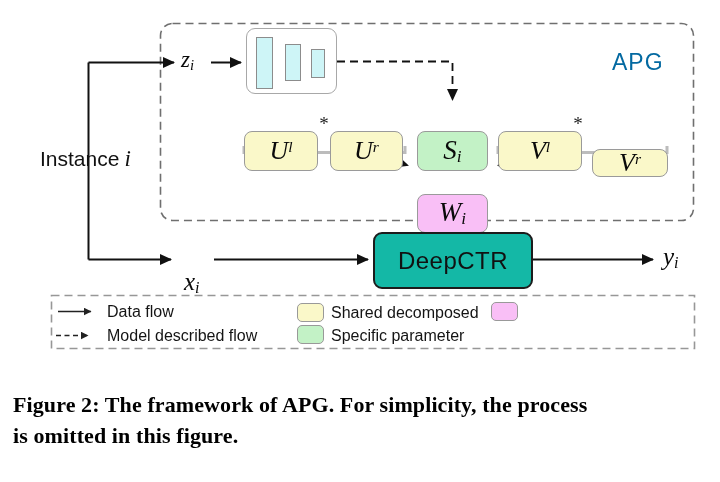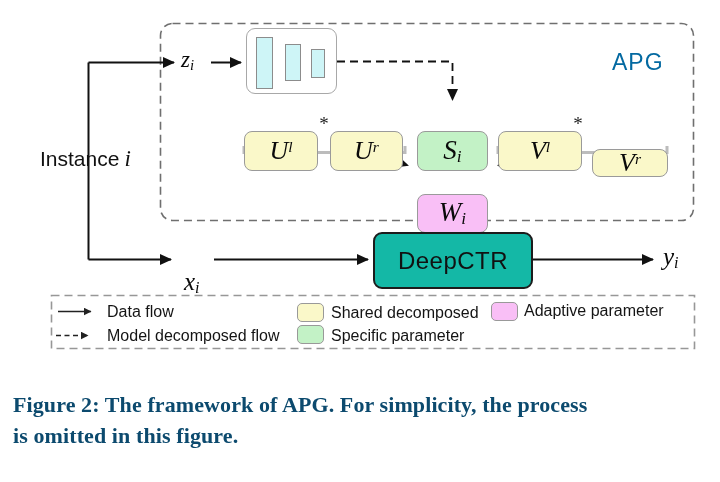--- a/index.html
+++ b/index.html
@@ -32,21 +32,21 @@
   .varlabel{font-size:24px;line-height:1;}
   .apg-label{font-size:23px;letter-spacing:1px;color:#0369a1;}
   .instance{font-size:21px;white-space:nowrap;}
   .instance .ivar{font-family:"Liberation Serif", serif;font-style:italic;
                   font-size:23px;margin-left:5px;}
   .legend-text{font-size:16px;white-space:nowrap;color:#141414;}
   .swatch{width:27px;height:19px;border:1.5px solid #999;border-radius:5px;}
   .star{font-family:"Liberation Serif", serif;font-size:19px;width:14px;
         text-align:center;color:#222;}
   .caption{font-family:"Liberation Serif", serif;font-weight:bold;
-           font-size:22px;line-height:31px;color:#0c4a6e;width:703px;
+           font-size:22px;line-height:31px;color:#000000;width:703px;
            letter-spacing:0.1px;}
 </style>
 </head>
 <body>
 
 <div class="figure">
 
   <svg class="overlay" viewBox="0 0 720 482" xmlns="http://www.w3.org/2000/svg">
     <defs>
       <marker id="ah" markerUnits="userSpaceOnUse" markerWidth="13" markerHeight="11" refX="11" refY="5.5" orient="auto">
@@ -118,29 +118,28 @@
 
   <div class="abs pbox pink" style="left:417px;top:170px;width:71px;height:39px;">
     <span class="math boxlabel" style="font-size:27px;"><span>W</span><sub>i</sub></span>
   </div>
 
   <div class="abs deepctr" style="left:373px;top:232px;width:160px;height:57px;">
       <span>DeepCTR</span>
     </div>
 
   <div class="abs legend-text" style="left:107px;top:303px;">Data flow</div>
-  <div class="abs legend-text" style="left:107px;top:327px;">Model decomposed flow</div>
+  <div class="abs legend-text" style="left:107px;top:327px;">Model described flow</div>
 
   <div class="abs swatch yellow" style="left:297px;top:303px;"></div>
   <div class="abs legend-text" style="left:331px;top:304px;">Shared decomposed</div>
 
   <div class="abs swatch green" style="left:297px;top:325px;"></div>
   <div class="abs legend-text" style="left:331px;top:327px;">Specific parameter</div>
 
   <div class="abs swatch pink" style="left:491px;top:302px;"></div>
-  <div class="abs legend-text" style="left:524px;top:302px;">Adaptive parameter</div>
 
   <div class="abs caption" style="left:13px;top:389px;">
     <div>Figure 2: The framework of APG. For simplicity, the process</div>
     <div>is omitted in this figure.</div>
   </div>
 
 </div>
 
 </body></html>

